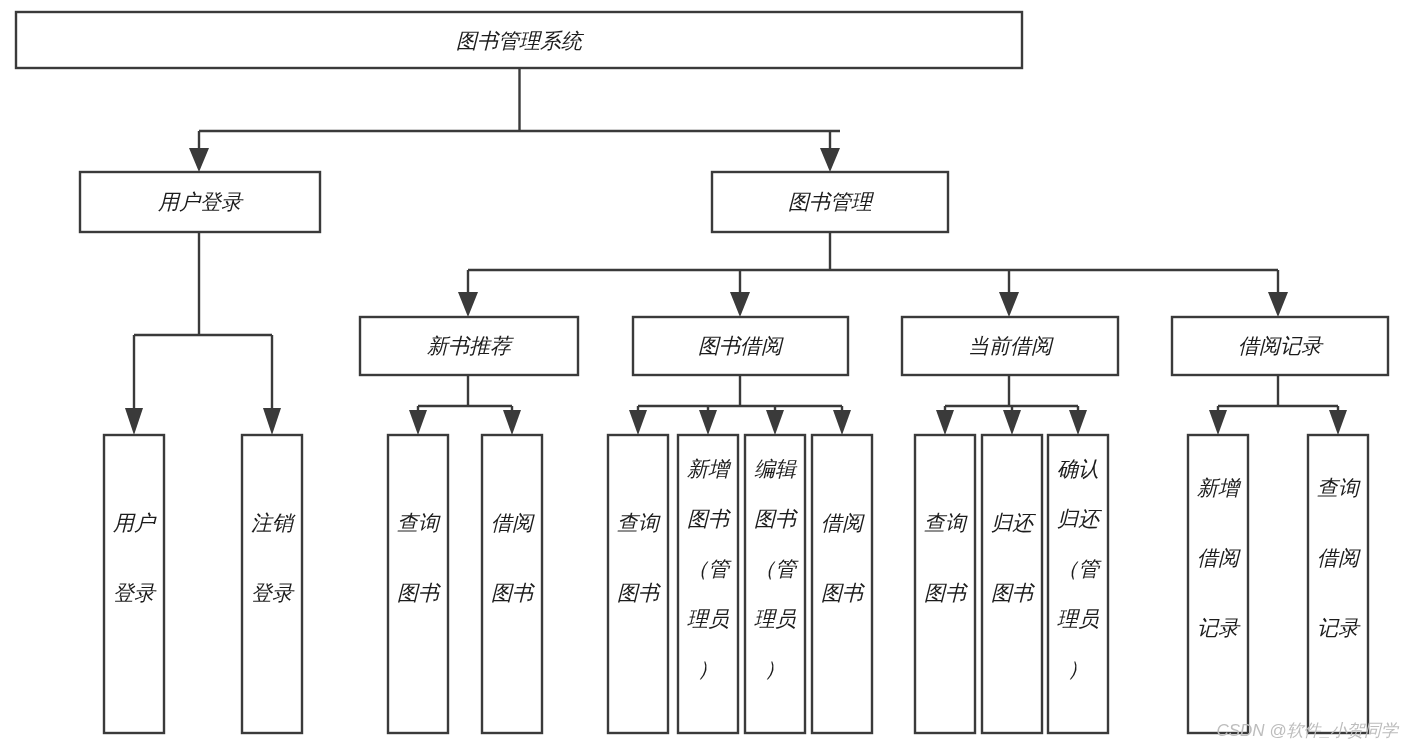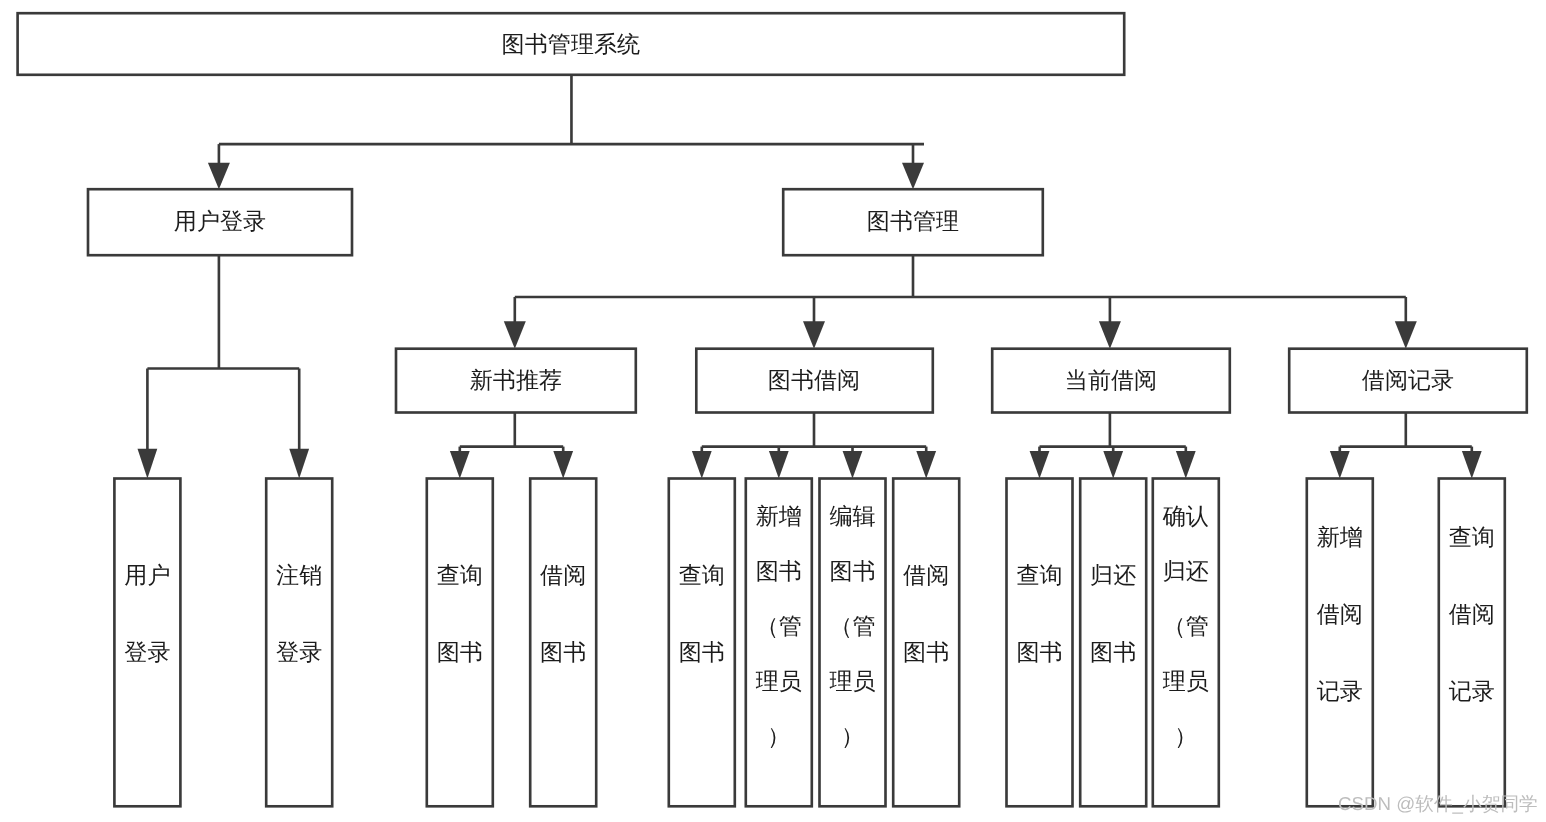--- a/index.html
+++ b/index.html
@@ -13,20 +13,21 @@
     font-family: "Liberation Sans", "DejaVu Sans", sans-serif;
     overflow: hidden;
     position: relative;
   }
   #diagram-root {
     position: absolute;
     left: 0;
     top: 0;
     width: 1252px;
     height: 747px;
+    font-style: italic;
   }
   svg#tree-svg {
     position: absolute;
     left: 0;
     top: 0;
     width: 1405px;
     height: 747px;
     display: block;
   }
   .node-box {

